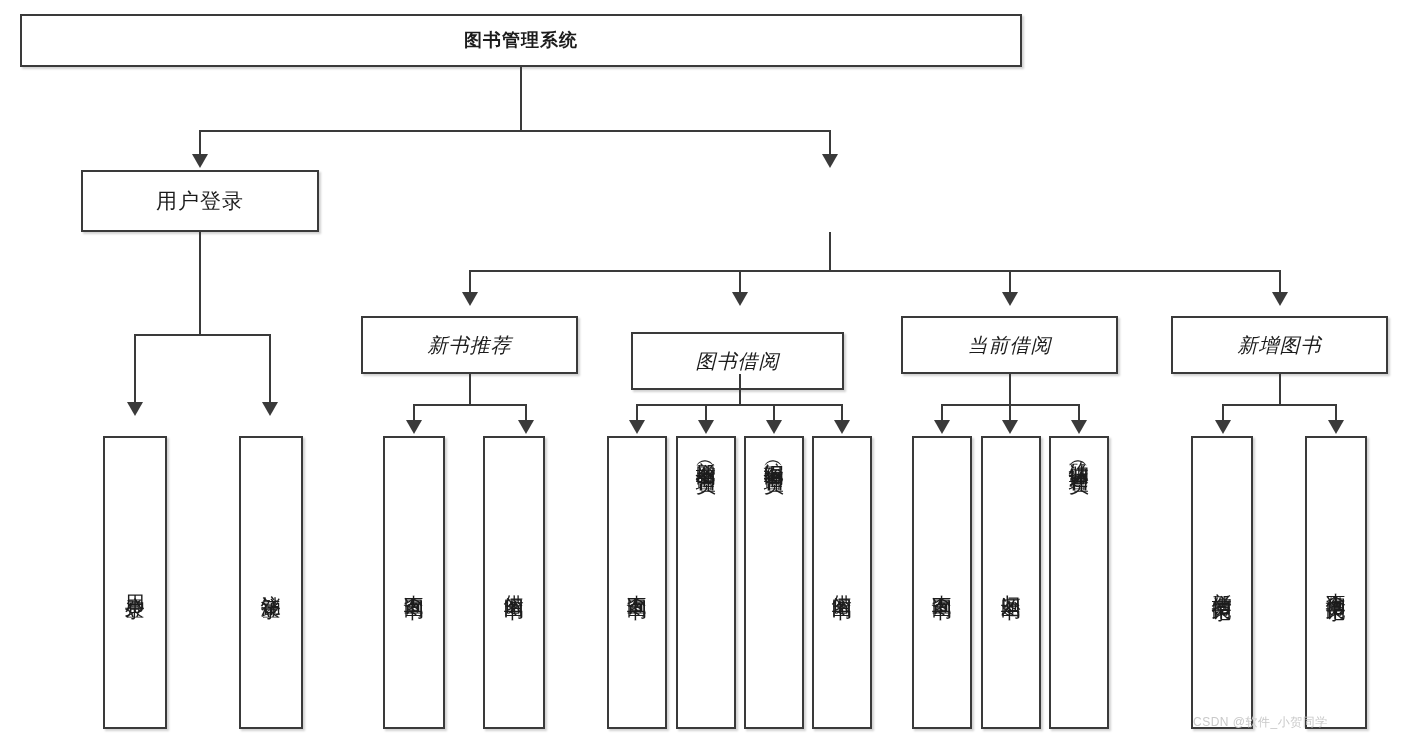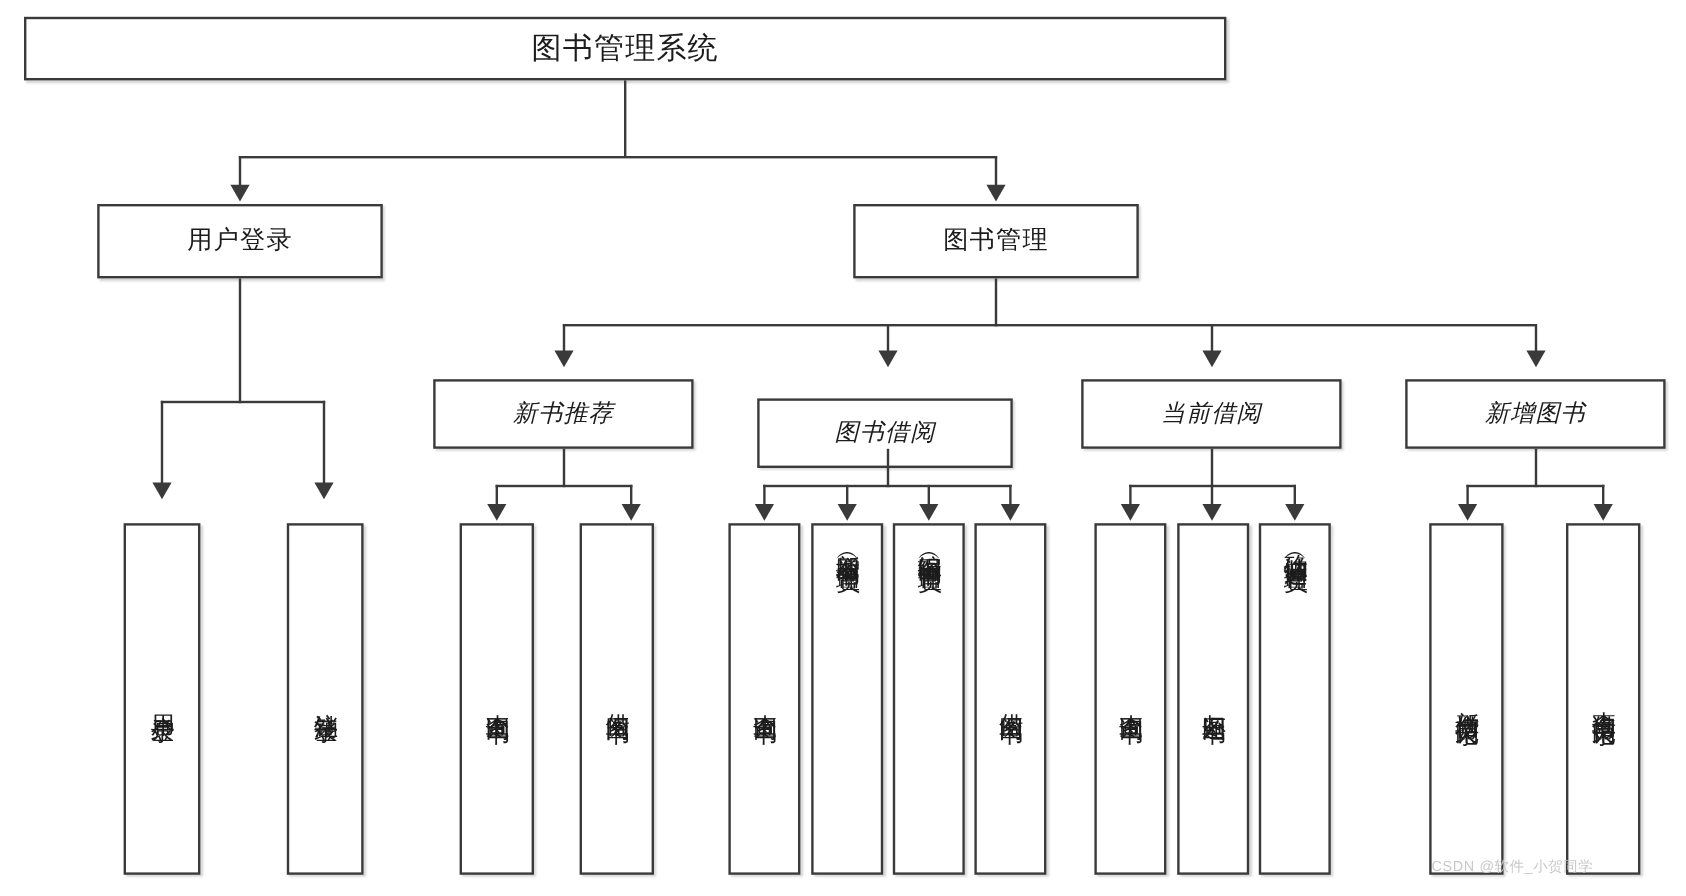--- a/index.html
+++ b/index.html
@@ -29,21 +29,21 @@
     color: #1c1c1c;
   }
   .node-label {
     font-size: 21px;
     line-height: 1.1;
     letter-spacing: 1px;
     white-space: nowrap;
   }
 
   
-  .node.root .node-label   { font-size: 25px; }
+  .node.root .node-label   { font-size: 18px; font-weight: bold; }
   .node.tier2 .node-label  { font-size: 21px; }
   .node.tier3 .node-label  { font-size: 20px; font-style: italic; }
 
   
   .node.leaf {
     align-items: flex-start;
     justify-content: center;
     padding-top: 8px;
   }
   .node.leaf .node-label {
@@ -104,23 +104,20 @@
 
   <div class="hline" style="left:199px; top:130px; width:632px; height:2px;"></div>
 
   <div class="vline" style="left:199px; top:130px; width:2px; height:26px;"></div>
   <div class="arrow" style="left:192px; top:154px;"></div>
   <div class="vline" style="left:829px; top:130px; width:2px; height:26px;"></div>
   <div class="arrow" style="left:822px; top:154px;"></div>
 
   <div class="node tier2" style="left:81px; top:170px; width:238px; height:62px;">
     <span class="node-label">用户登录</span>
-  </div>
-  <div class="node tier2" style="left:711px; top:170px; width:238px; height:62px;">
-    <span class="node-label">图书管理</span>
   </div>
 
   <div class="vline" style="left:199px; top:232px; width:2px; height:104px;"></div>
   <div class="hline" style="left:134px; top:334px; width:137px; height:2px;"></div>
   <div class="vline" style="left:134px; top:334px; width:2px; height:70px;"></div>
   <div class="arrow" style="left:127px; top:402px;"></div>
   <div class="vline" style="left:269px; top:334px; width:2px; height:70px;"></div>
   <div class="arrow" style="left:262px; top:402px;"></div>
 
   <div class="vline" style="left:829px; top:232px; width:2px; height:40px;"></div>

